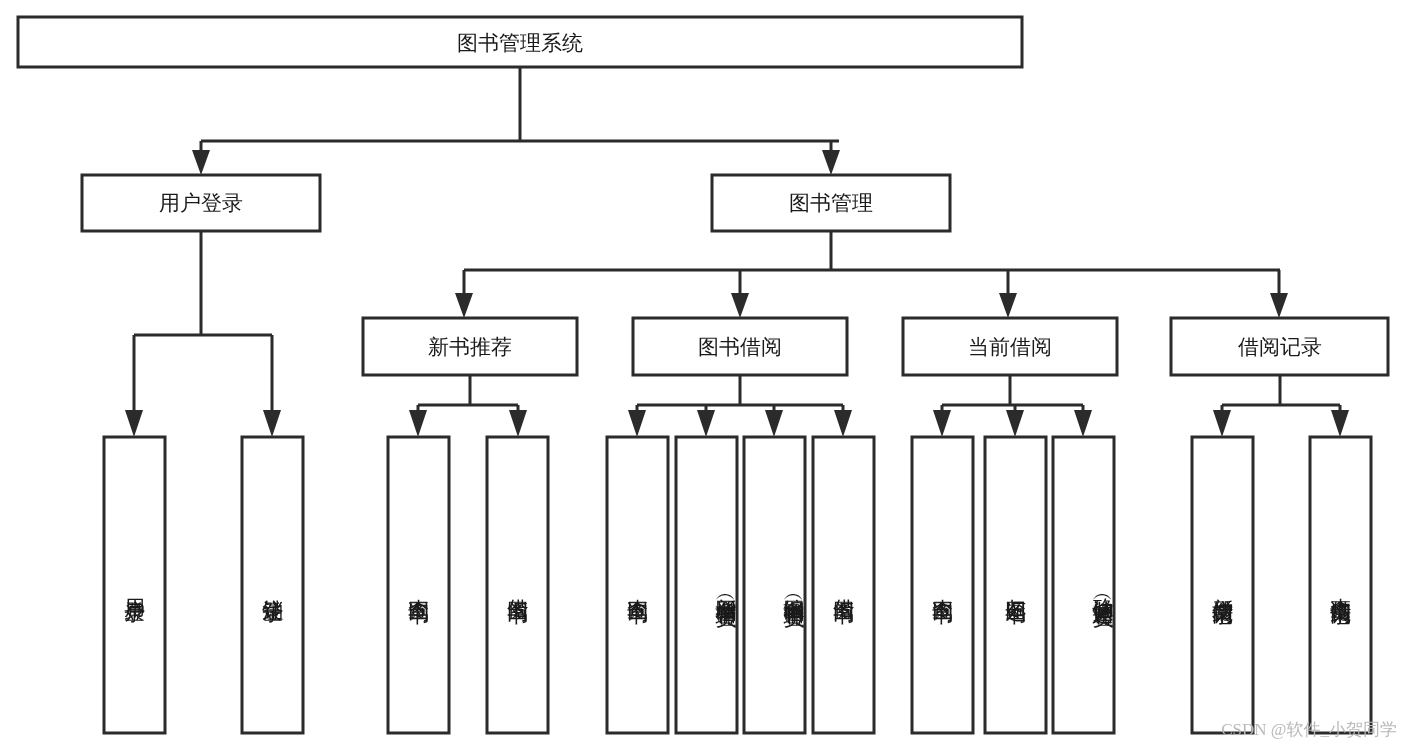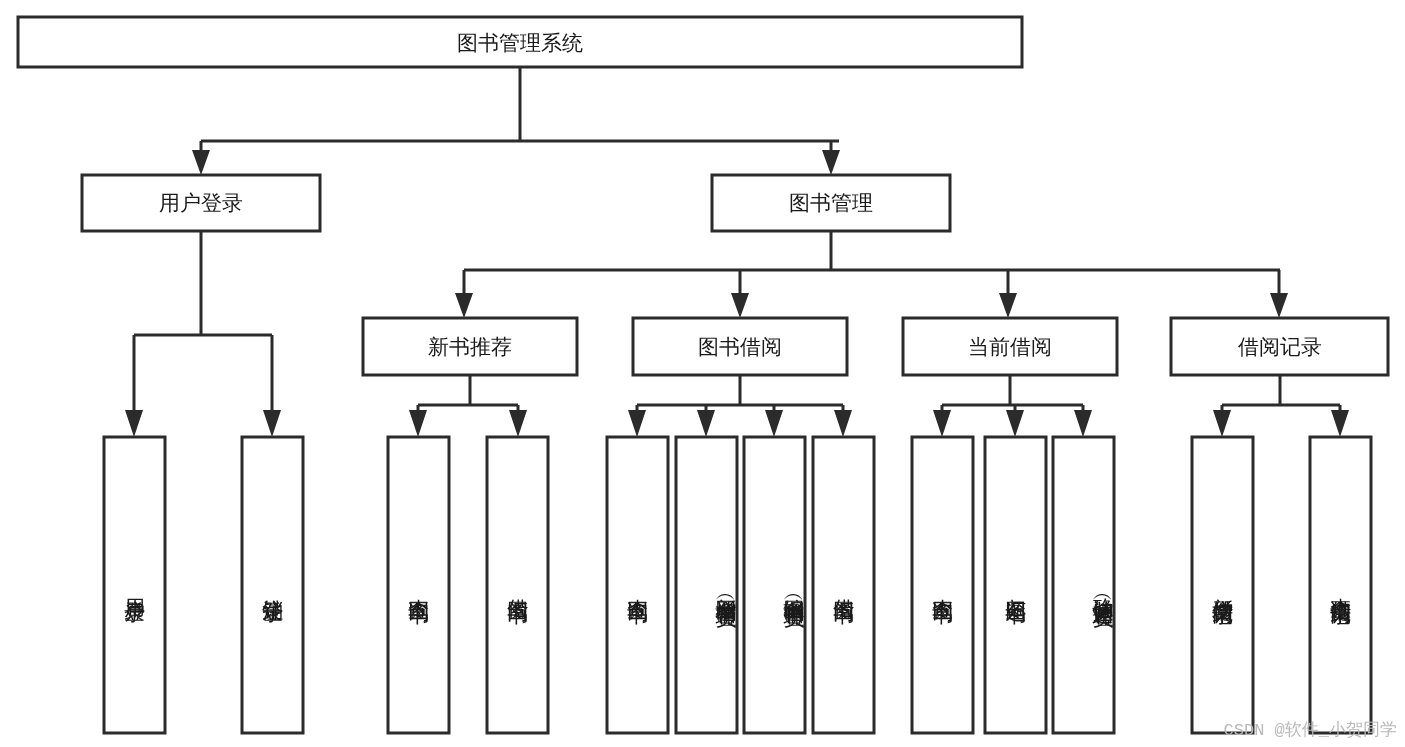--- a/index.html
+++ b/index.html
@@ -57,21 +57,21 @@
     color: #1a1a1a;
     letter-spacing: 1.5px;
     white-space: nowrap;
     text-align: center;
     pointer-events: none;
   }
   .watermark {
     position: absolute;
     right: 8px;
     bottom: 6px;
-    font-family: Liberation Mono, monospace;
+    font-family: Liberation Serif, serif;
     font-size: 17px;
     color: #b9b9b9;
     white-space: nowrap;
   }
 </style>
 </head>
 <body>
 
 <div id="diagram-root">
 

